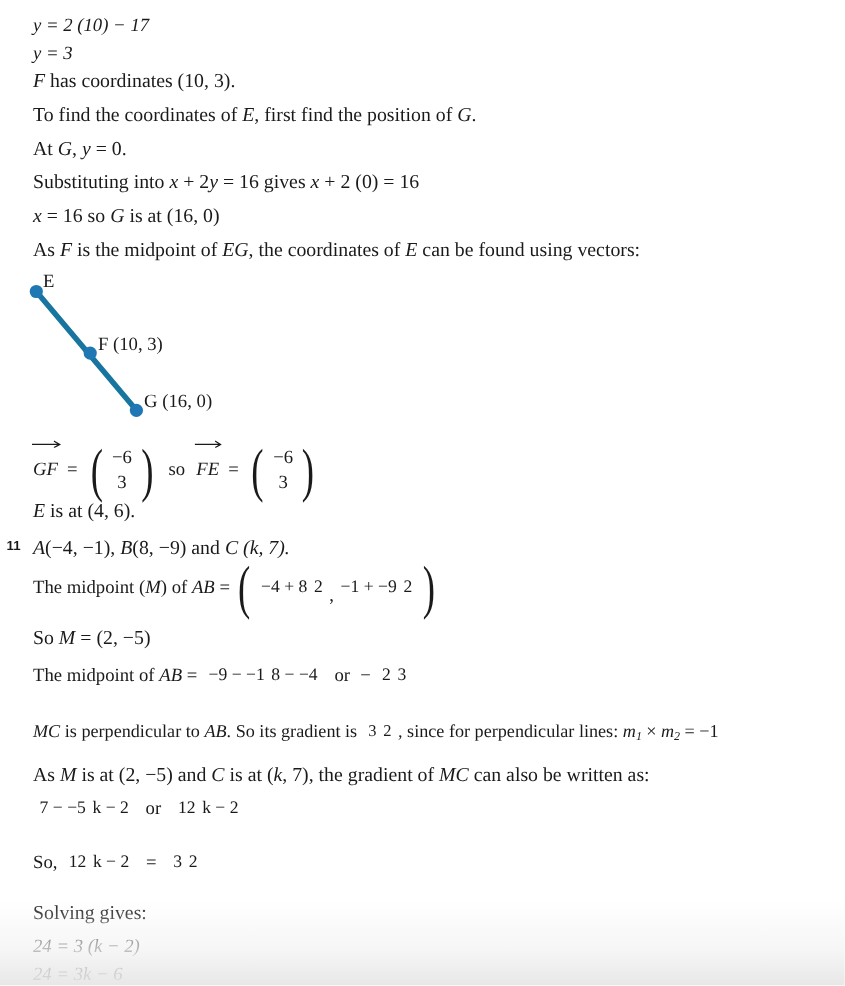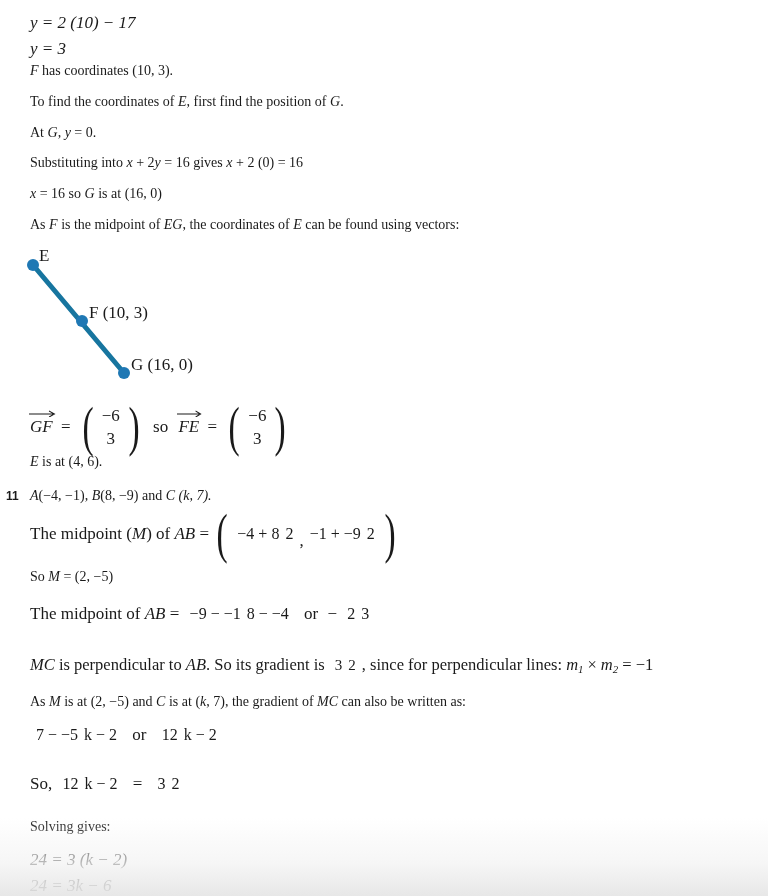--- a/index.html
+++ b/index.html
@@ -25,21 +25,21 @@
   }
 
   
   .line {
     position: absolute;
     left: 30px;
     font-size: 17px;
     line-height: 1;
     white-space: nowrap;
   }
-  .line.prose { font-size: 14px; }
+  .line.prose { font-size: 18px; }
   i, .it { font-style: italic; }
 
   .qnum {
     position: absolute;
     left: 6px;
     font-size: 12px;
     font-weight: bold;
     font-family: "Liberation Sans", sans-serif;
     line-height: 1;
   }
@@ -99,21 +99,21 @@
   .colvec span {
     font-size: 17px;
     line-height: 1.35;
   }
 
   
   .vecarrow {
     position: relative;
     display: inline-block;
     font-style: italic;
-    padding-top: 2px;
+    padding-top: 12px;
   }
   .vecarrow .arrow {
     position: absolute;
     left: -1px;
     right: -3px;
     top: -6px;
     height: 7px;
   }
   .vecarrow .arrow svg { display: block; width: 100%; height: 7px; }
 

